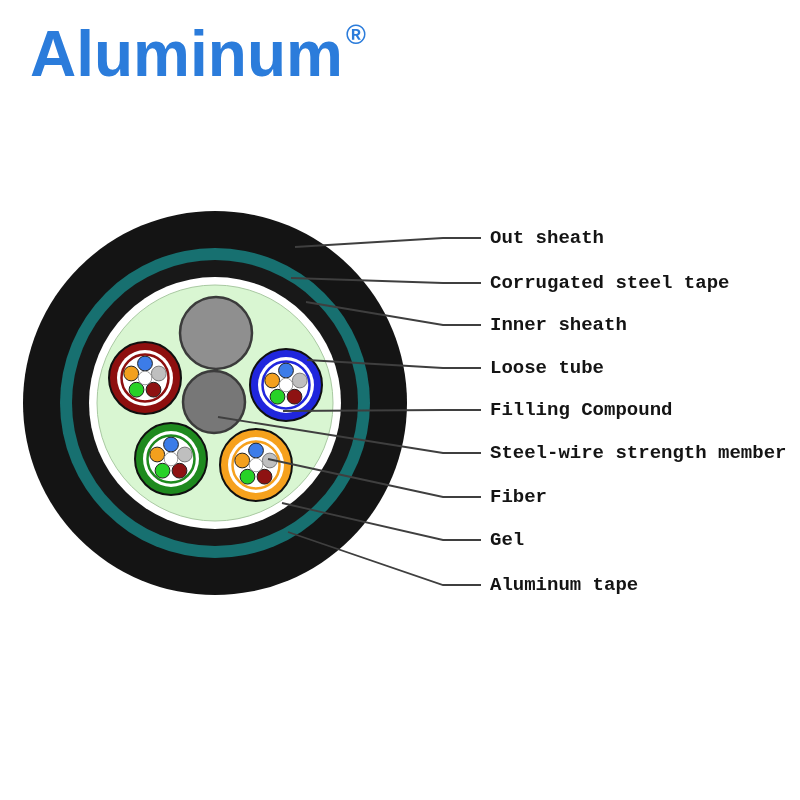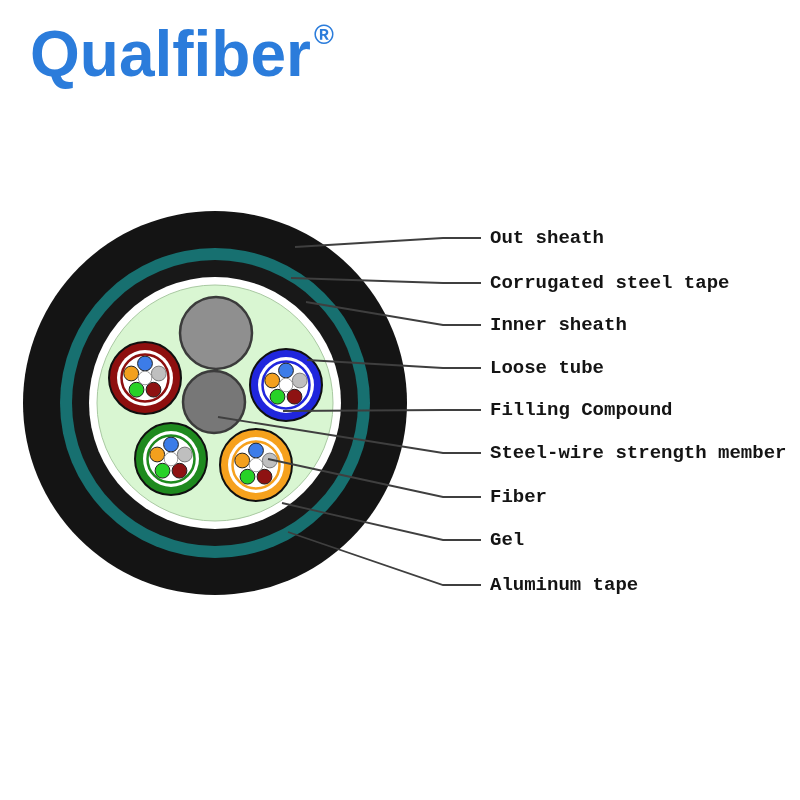--- a/index.html
+++ b/index.html
@@ -9,21 +9,21 @@
         font-size:64px;letter-spacing:0px;line-height:1;white-space:nowrap;}
   .logo-reg{font-size:27px;position:relative;top:-32px;margin-left:3px;font-weight:bold;}
   svg{position:absolute;left:0;top:0;}
   .lbl{font-family:"Liberation Mono","DejaVu Sans Mono",monospace;font-weight:bold;font-size:19px;}
 </style>
 </head>
 <body>
 
 <div class="stage">
 
-  <div class="logo"><span>Qualfiber</span><span class="logo-reg">®</span></div>
+  <div class="logo"><span>Aluminum</span><span class="logo-reg">®</span></div>
 
   <svg width="800" height="800" viewBox="0 0 800 800">
 
     <defs>
       <g id="fiber-dots">
         <circle cx="0" cy="-14.5" r="7.4" stroke="#222222" stroke-width="1" fill="#3c7ce8"></circle>
         <circle cx="13.8" cy="-4.5" r="7.4" stroke="#7a7a7a" stroke-width="1" fill="#bfbfbf"></circle>
         <circle cx="8.5" cy="11.7" r="7.4" stroke="#222222" stroke-width="1" fill="#8e1212"></circle>
         <circle cx="-8.5" cy="11.7" r="7.4" stroke="#222222" stroke-width="1" fill="#27d227"></circle>
         <circle cx="-13.8" cy="-4.5" r="7.4" stroke="#222222" stroke-width="1" fill="#f3a01e"></circle>

